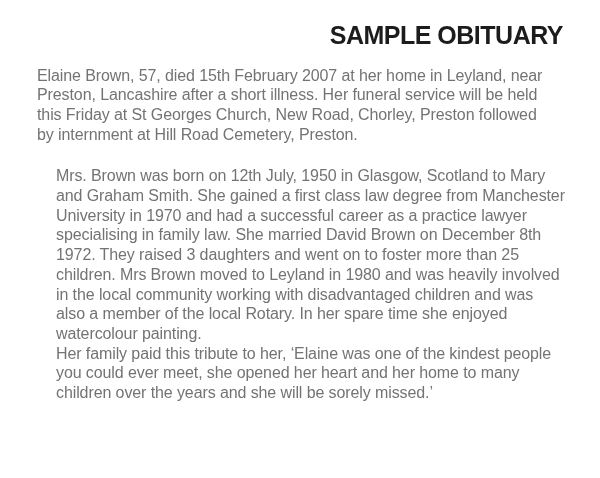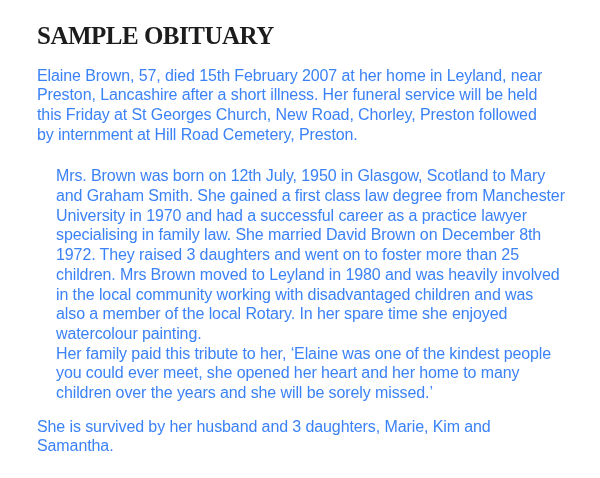--- a/index.html
+++ b/index.html
@@ -15,35 +15,35 @@
   .doc {
     box-sizing: border-box;
     width: 600px;
     height: 478px;
     padding: 0 37px;
     background: #ffffff;
     font-family: "Liberation Sans", sans-serif;
   }
   .title {
     margin: 22px 0 0 0;
-    text-align: left;
+    text-align: right;
     font-size: 25px;
     line-height: 27.5px;
     font-weight: 700;
     letter-spacing: -0.5px;
     color: #1c1c1c;
-    font-family: Liberation Serif, serif;
+    font-family: Liberation Sans, sans-serif;
   }
   .para {
     margin: 0;
     white-space: pre;
     font-size: 16px;
     line-height: 19.7px;
     font-weight: 400;
-    color: #3b82f6;
+    color: #737373;
     letter-spacing: -0.1px;
   }
   .para-1 { margin-top: 16px; }
   .para-2 { margin-top: 22px; margin-left: 19px; }
   .para-3 { margin-top: 14px; }
 </style>
 </head>
 <body>
 
 <main class="doc">
@@ -60,15 +60,13 @@
 specialising in family law. She married David Brown on December 8th
 1972. They raised 3 daughters and went on to foster more than 25
 children. Mrs Brown moved to Leyland in 1980 and was heavily involved
 in the local community working with disadvantaged children and was
 also a member of the local Rotary. In her spare time she enjoyed
 watercolour painting.
 Her family paid this tribute to her, ‘Elaine was one of the kindest people
 you could ever meet, she opened her heart and her home to many
 children over the years and she will be sorely missed.’</p>
 
-  <p class="para para-3">She is survived by her husband and 3 daughters, Marie, Kim and
-Samantha.</p>
 </main>
 
 </body></html>

